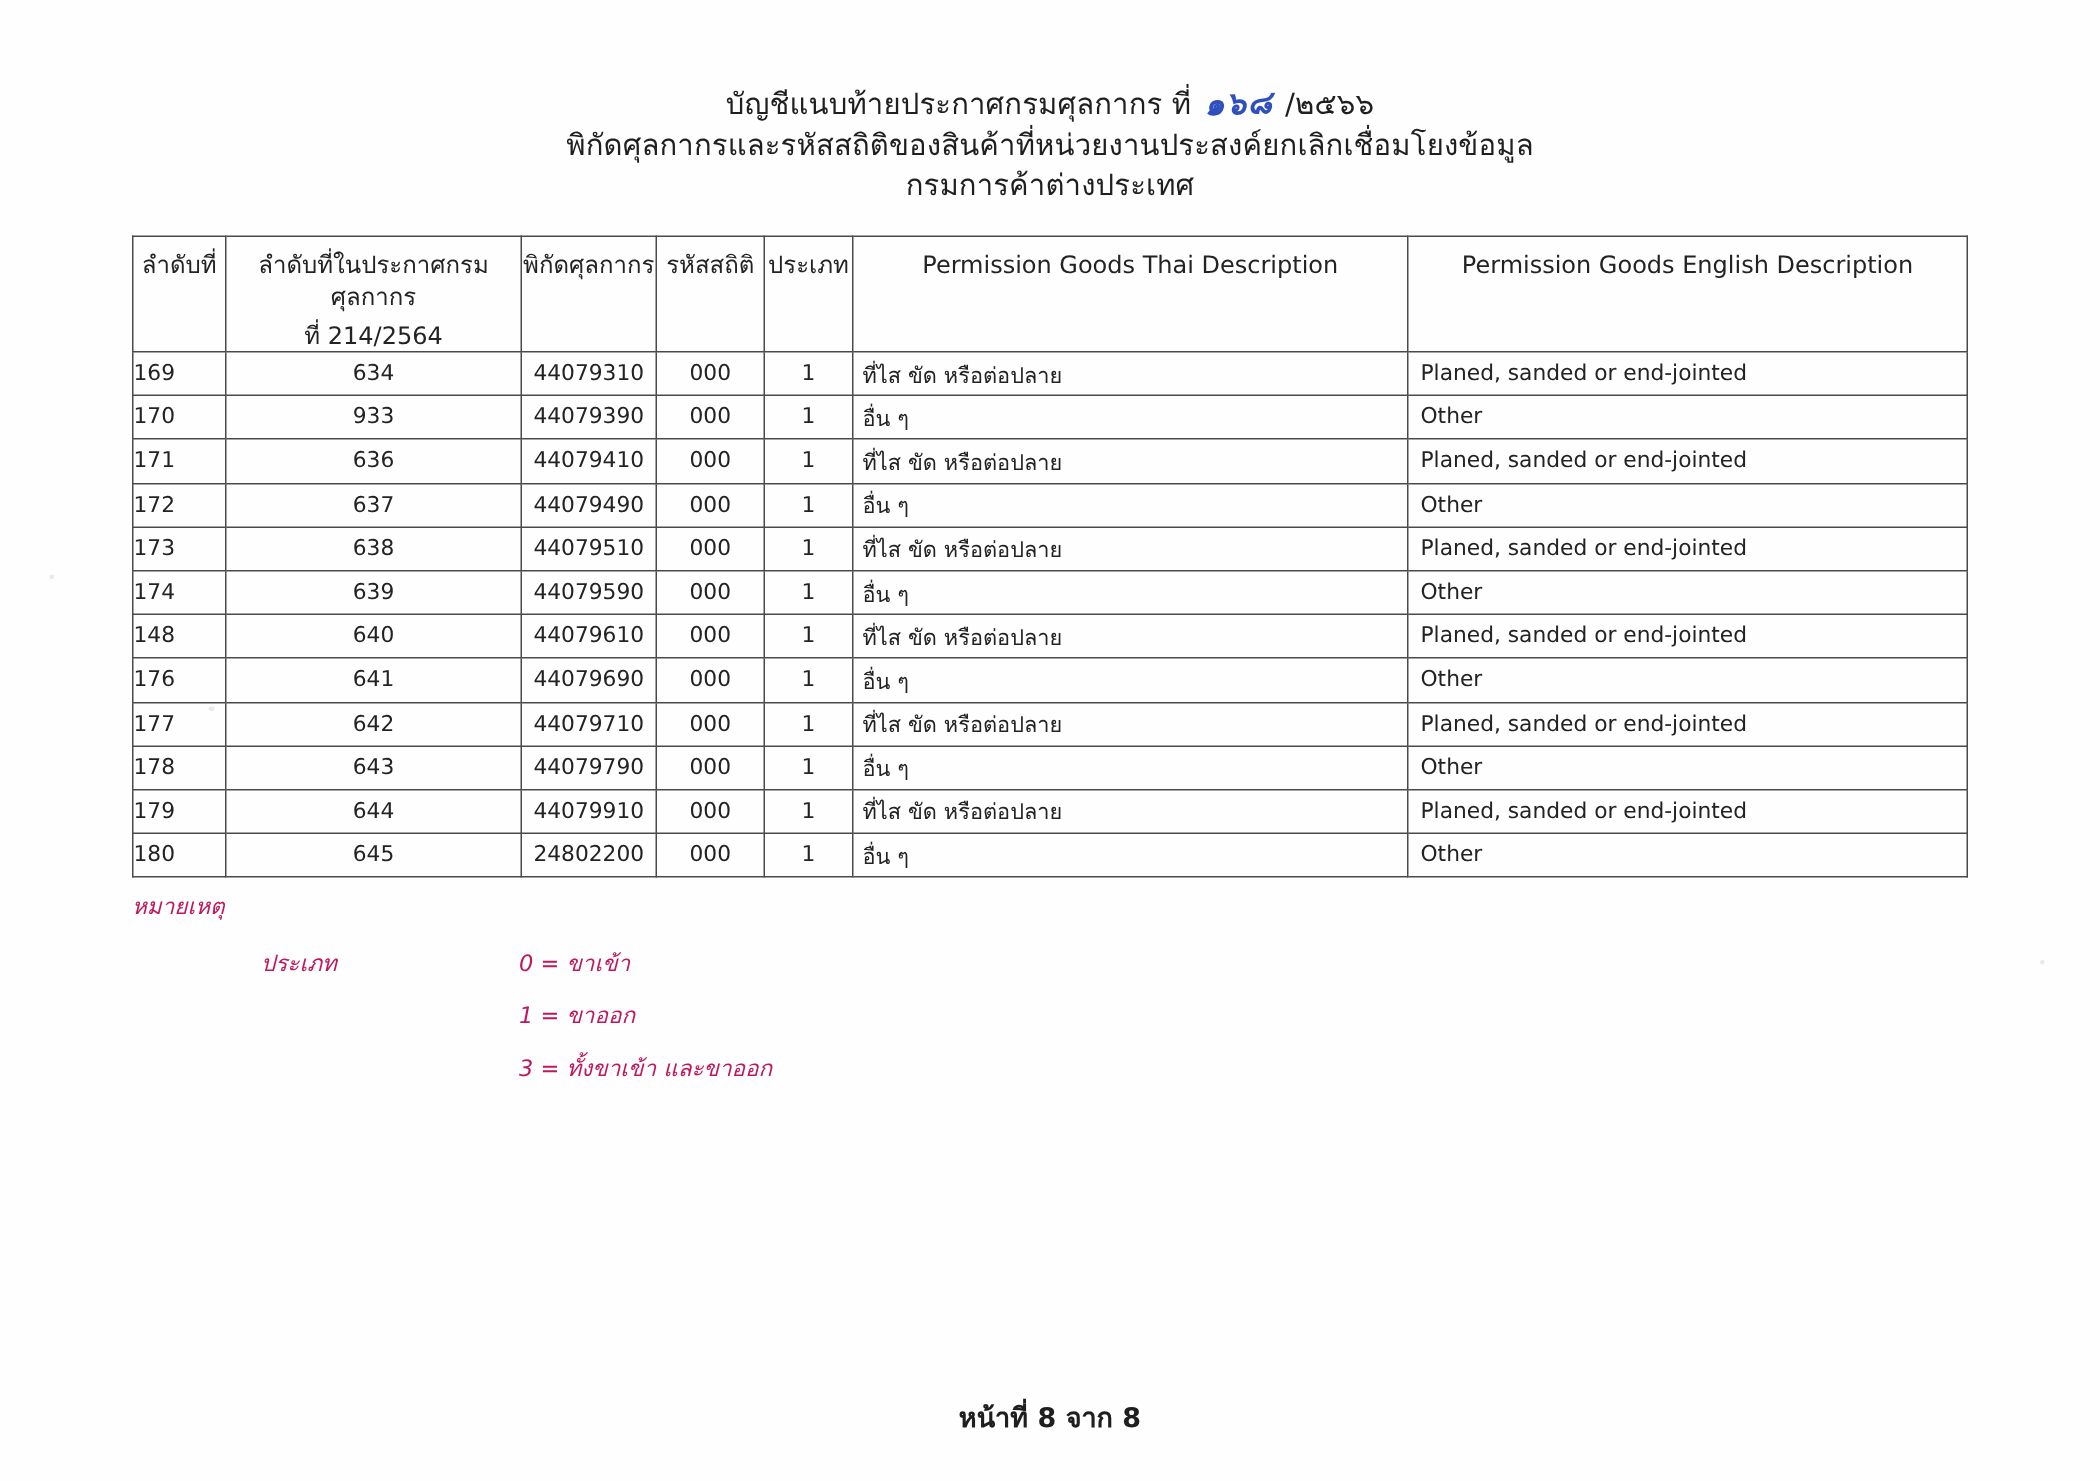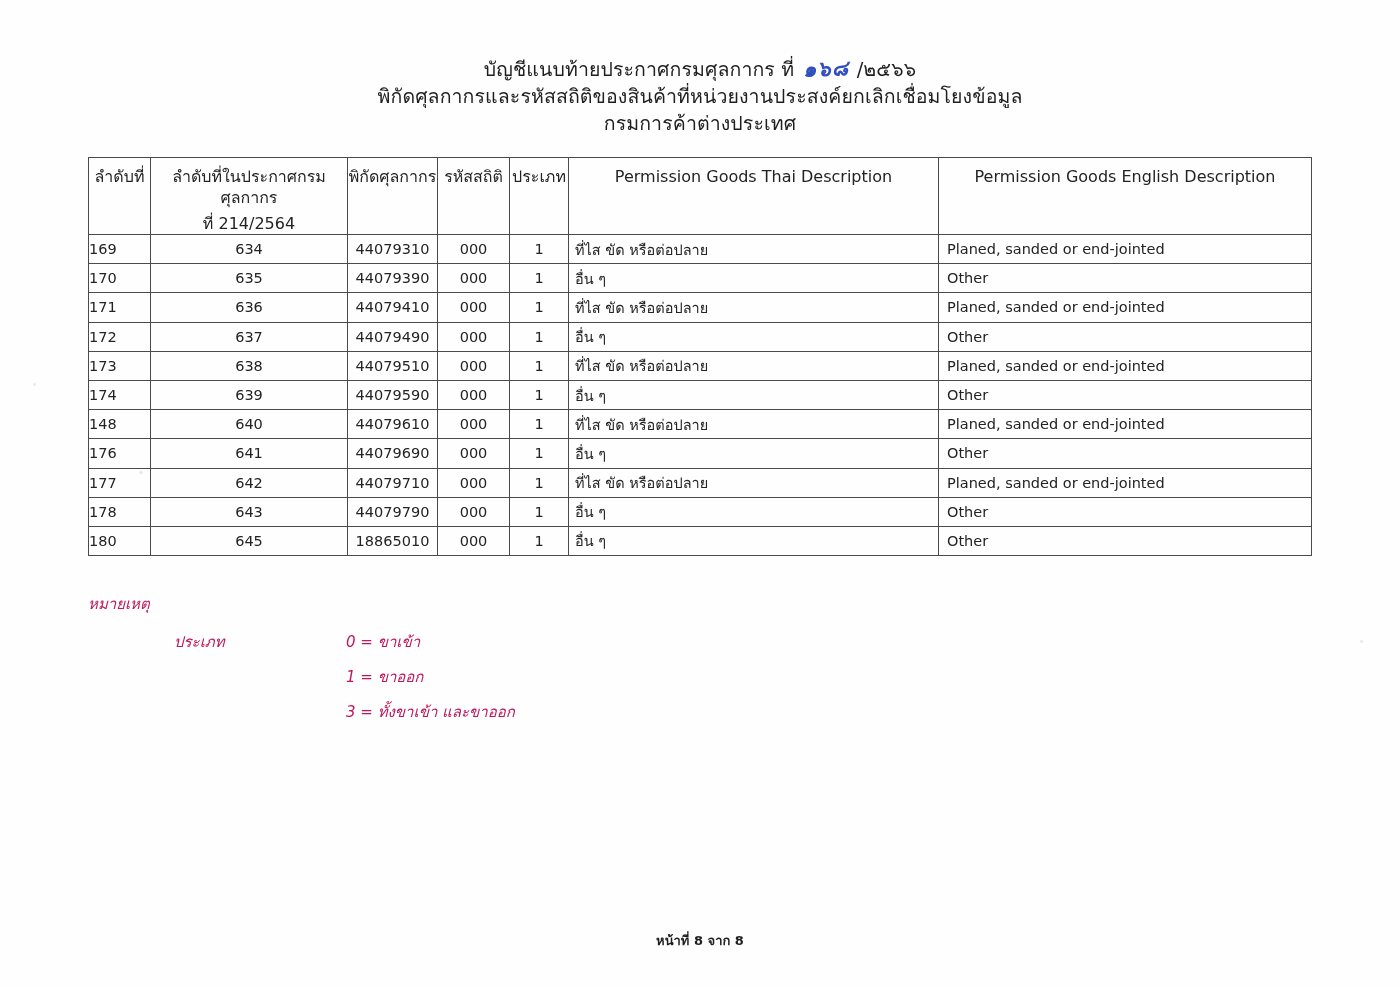--- a/index.html
+++ b/index.html
@@ -119,21 +119,21 @@
   .note-value { white-space: nowrap; }
   .note-row.cont .note-label { visibility: hidden; }
 
   
   #page-footer {
     position: absolute;
     left: 0;
     top: 930px;
     width: 1400px;
     text-align: center;
-    font-size: 13px;
+    font-size: 18px;
     font-weight: bold;
     color: #1f1f1f;
   }
 </style>
 </head>
 <body>
 
 <div id="page">
 
   <span class="scan-speck" style="left:33px;  top:383px; width:3px; height:3px;"></span>
@@ -170,21 +170,21 @@
           <td class="c-seq">169</td>
           <td class="c-ann">634</td>
           <td class="c-tariff">44079310</td>
           <td class="c-stat">000</td>
           <td class="c-type">1</td>
           <td class="c-thai">ที่ไส ขัด หรือต่อปลาย</td>
           <td class="c-eng">Planed, sanded or end-jointed</td>
         </tr>
         <tr>
           <td class="c-seq">170</td>
-          <td class="c-ann">635</td>
+          <td class="c-ann">933</td>
           <td class="c-tariff">44079390</td>
           <td class="c-stat">000</td>
           <td class="c-type">1</td>
           <td class="c-thai">อื่น ๆ</td>
           <td class="c-eng">Other</td>
         </tr>
         <tr>
           <td class="c-seq">171</td>
           <td class="c-ann">636</td>
           <td class="c-tariff">44079410</td>
@@ -250,23 +250,32 @@
         <tr>
           <td class="c-seq">178</td>
           <td class="c-ann">643</td>
           <td class="c-tariff">44079790</td>
           <td class="c-stat">000</td>
           <td class="c-type">1</td>
           <td class="c-thai">อื่น ๆ</td>
           <td class="c-eng">Other</td>
         </tr>
         <tr>
+          <td class="c-seq">179</td>
+          <td class="c-ann">644</td>
+          <td class="c-tariff">44079910</td>
+          <td class="c-stat">000</td>
+          <td class="c-type">1</td>
+          <td class="c-thai">ที่ไส ขัด หรือต่อปลาย</td>
+          <td class="c-eng">Planed, sanded or end-jointed</td>
+        </tr>
+        <tr>
           <td class="c-seq">180</td>
           <td class="c-ann">645</td>
-          <td class="c-tariff">18865010</td>
+          <td class="c-tariff">24802200</td>
           <td class="c-stat">000</td>
           <td class="c-type">1</td>
           <td class="c-thai">อื่น ๆ</td>
           <td class="c-eng">Other</td>
         </tr>
       </tbody>
   </table>
 
   <div id="notes">
     <p id="notes-title">หมายเหตุ</p>

